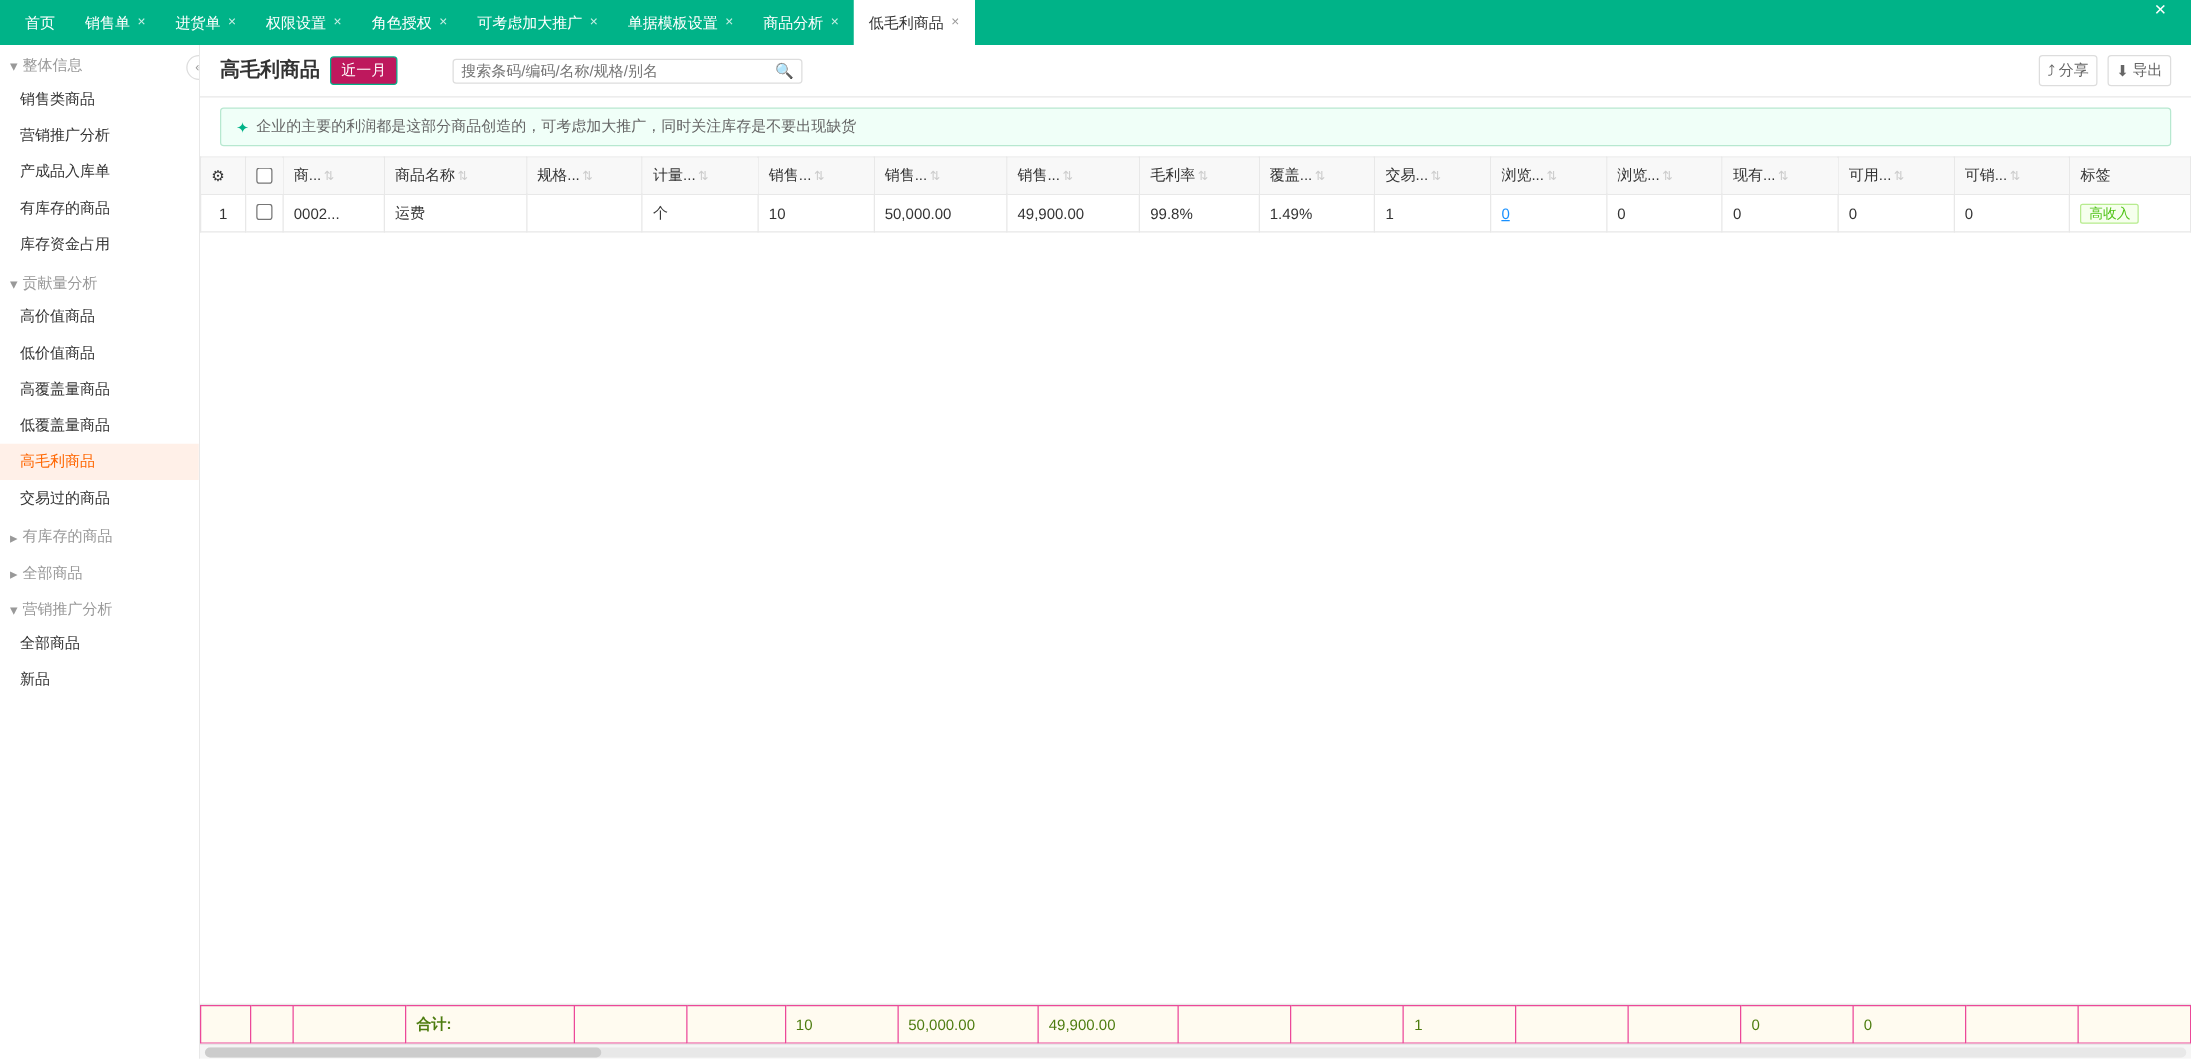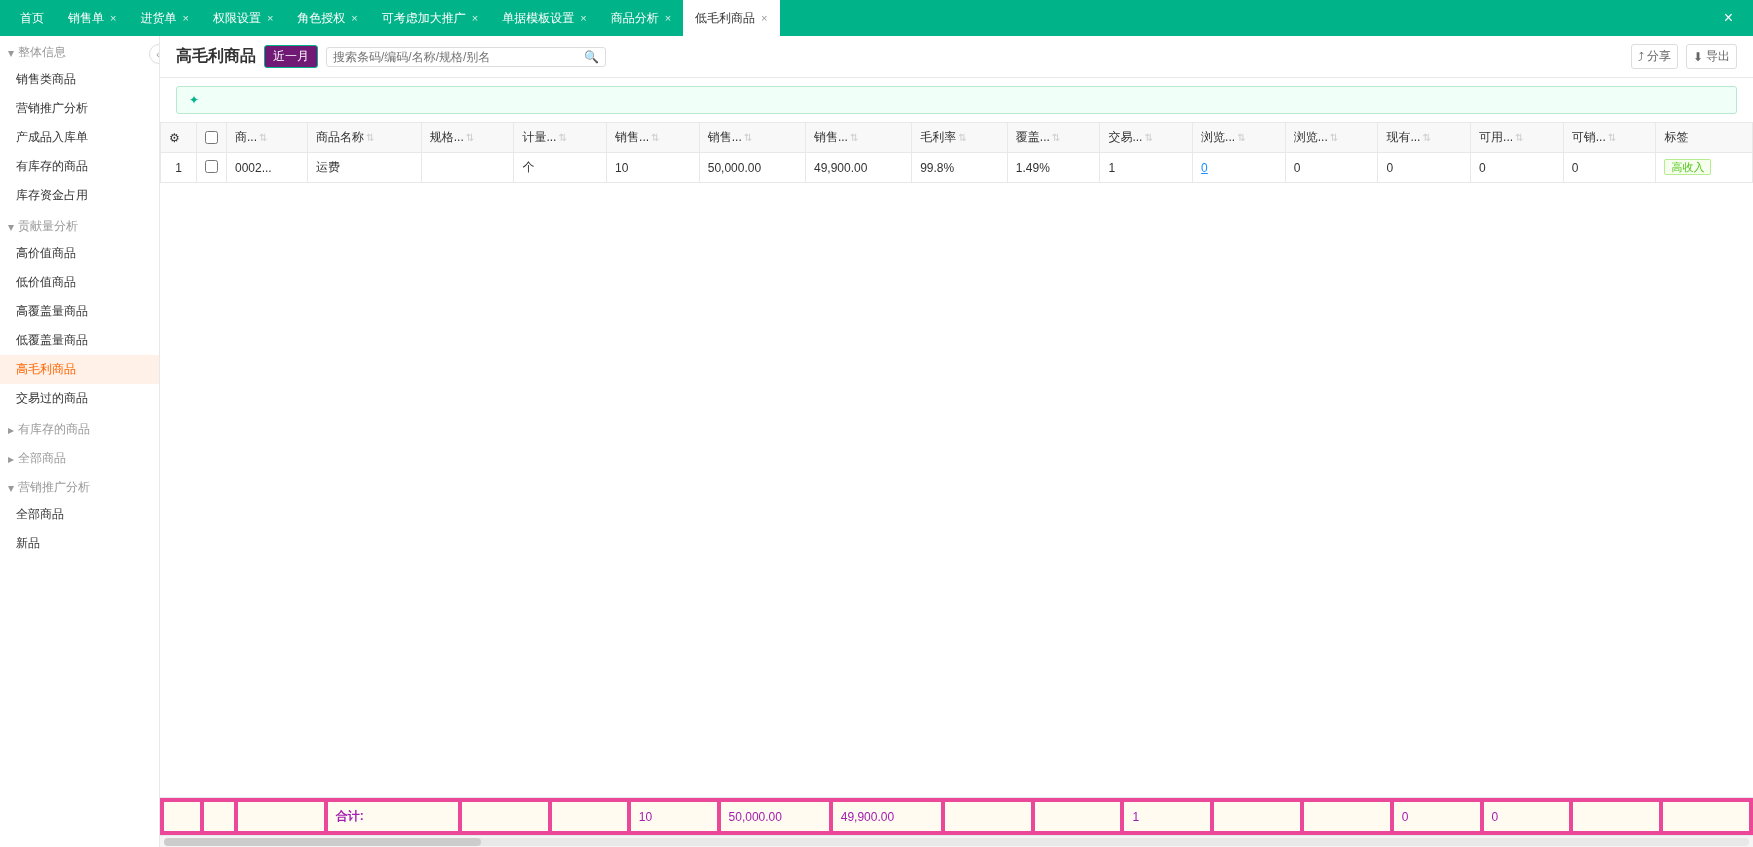--- a/index.html
+++ b/index.html
@@ -1,21 +1,20 @@
 <!DOCTYPE html>
 <html><head>
   <meta charset="utf-8">
   <style>
     * { box-sizing: border-box; margin: 0; padding: 0; font-family: 'Microsoft YaHei', Arial, sans-serif; font-size: 12px; }
     body { background: #f5f5f5; overflow: hidden; }
 
     
     .top-nav {
       display: flex;
-      align-items: center;
       background: #00b388;
       height: 36px;
       padding: 0 8px;
       color: white;
     }
     .top-nav .nav-item {
       padding: 0 12px;
       height: 36px;
       line-height: 36px;
       cursor: pointer;
@@ -125,31 +124,32 @@
     .time-filter-btn {
       padding: 2px 8px;
       border: 1px solid #00b388;
       border-radius: 3px;
       color: #00b388;
       cursor: pointer;
       background: white;
       font-size: 12px;
     }
     .time-filter-btn.active {
-      background: #701a75;
+      background: #be185d;
       color: white;
     }
     .search-box {
       display: flex;
       align-items: center;
       border: 1px solid #ddd;
       border-radius: 3px;
       padding: 2px 6px;
       flex: 1;
       max-width: 280px;
+      margin-left: 36px;
     }
     .search-box input {
       border: none;
       outline: none;
       width: 100%;
       font-size: 12px;
       color: #999;
     }
     .search-icon { color: #999; cursor: pointer; }
     .header-actions {
@@ -235,24 +235,24 @@
       border-top: 1px solid #e8e8e8;
       background: #fffbf0;
       padding: 0;
     }
     .footer-table {
       width: 100%;
       border-collapse: collapse;
     }
     .footer-table td {
       padding: 6px 8px;
-      border: 4px solid #ec4899;
+      border: 1px solid #ec4899;
       white-space: nowrap;
       font-size: 12px;
-      color: #a21caf;
+      color: #4d7c0f;
     }
 
     
     .bottom-scroll {
       height: 12px;
       background: #f5f5f5;
       border-top: 1px solid #e8e8e8;
       display: flex;
       align-items: center;
       padding: 0 4px;
@@ -403,20 +403,21 @@
         </div>
         <div class="action-btn">
           <span>⬇</span>
           <span>导出</span>
         </div>
       </div>
     </div>
 
     <div class="tip-bar">
       <span class="tip-icon">✦</span>
+      <span>企业的主要的利润都是这部分商品创造的，可考虑加大推广，同时关注库存是不要出现缺货</span>
     </div>
 
     <div class="table-container">
       <table>
         <thead>
           <tr>
             <th style="width:36px;">
               <div class="col-header">⚙</div>
             </th>
             <th style="width:30px;">

